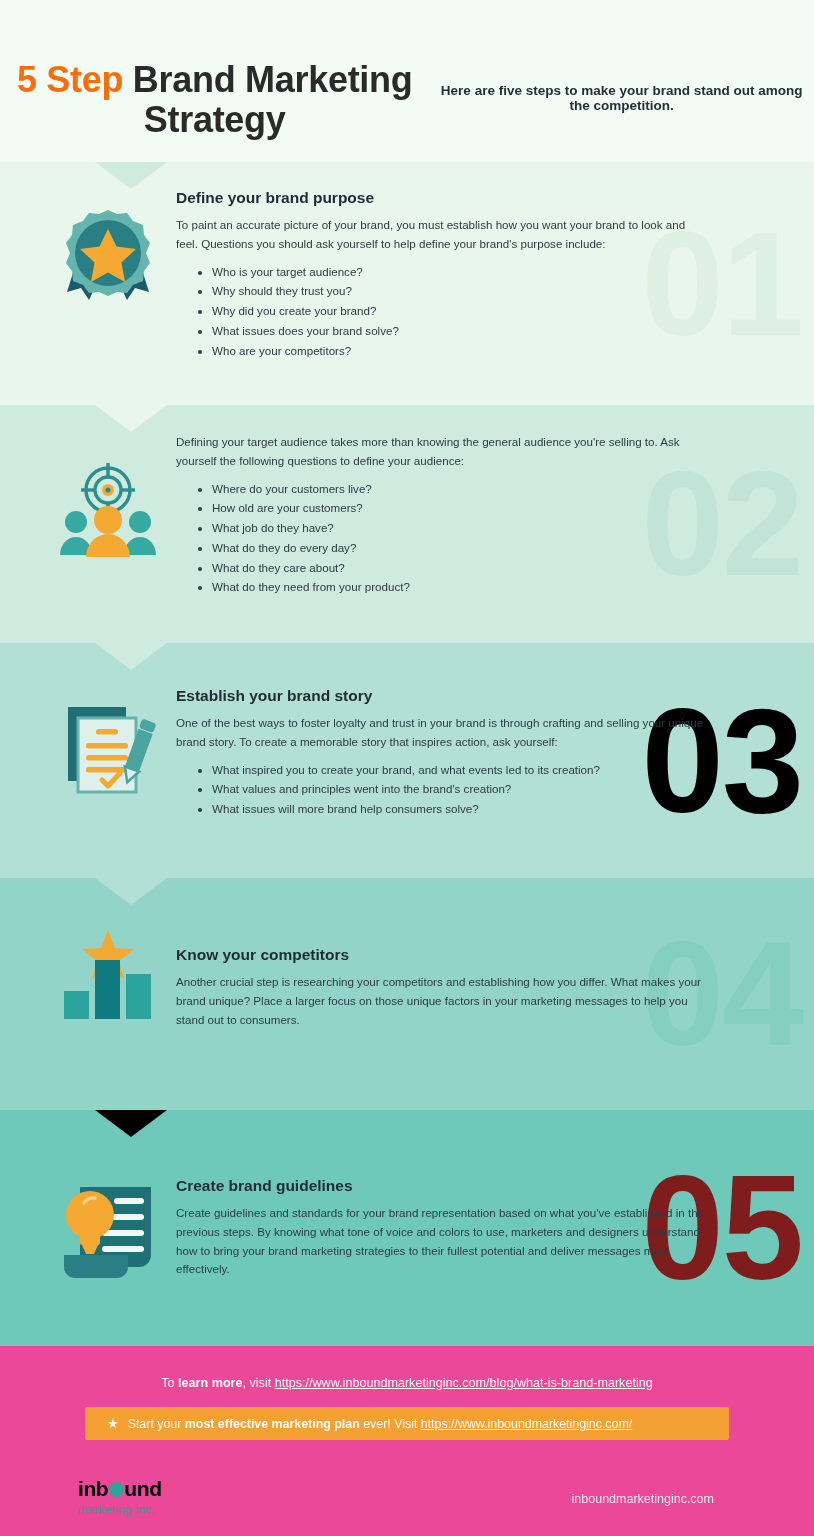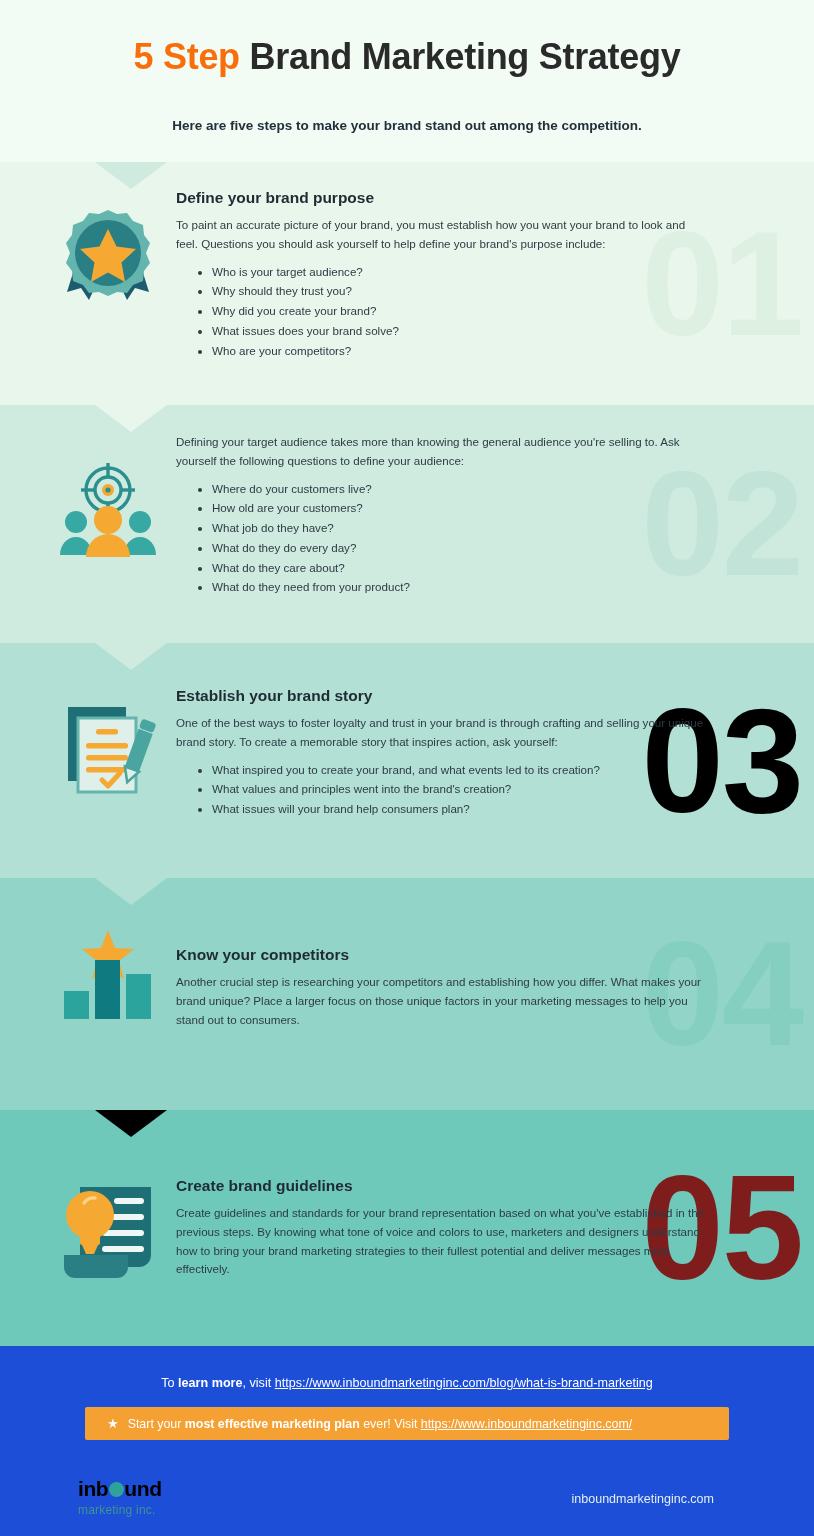--- a/index.html
+++ b/index.html
@@ -7,21 +7,21 @@
     width:814px;height:1536px;overflow:hidden;
     font-family:"Liberation Sans", sans-serif;
     background:#f2fbf3;
   }
   .page{position:relative;width:814px;height:1536px;}
 
   
   .header{
     position:absolute;left:0;top:0;width:814px;height:162px;
     background:#f2fbf4;
-    display:flex;flex-direction:column;align-items:center;
+    display:flex;flex-direction:row;align-items:center;justify-content:flex-end;
   }
   .title{
     margin:0;padding-top:37px;
     font-size:36px;font-weight:bold;letter-spacing:-0.3px;
     color:#2a2a2a;line-height:1.1;text-align:center;
   }
   .title .accent{color:#f96e0b;}
   .subtitle{
     margin:8px;padding-top:33px;
     font-size:13.5px;font-weight:bold;color:#23303a;text-align:center;
@@ -64,21 +64,21 @@
   
   .s1{background:#e9f6ec;}
   .s2{background:#cfeadf;}
   .s3{background:#b2e0d4;}
   .s4{background:#92d5c8;}
   .s5{background:#6ec9bb;}
 
   
   .footer{
     position:absolute;left:0;top:1346px;width:814px;height:190px;
-    background:#1d4ed8;
+    background:#ec4899;
   }
   .footer-line{
     position:absolute;left:0;top:30px;width:814px;text-align:center;
     font-size:12.6px;color:#ffffff;
   }
   .footer-line b{font-weight:bold;}
   .footer-line a{color:#ffffff;text-decoration:underline;}
   .cta{
     position:absolute;left:85px;top:61px;width:644px;height:33px;
     background:#f5a032;border-radius:2px;
@@ -202,21 +202,21 @@
           <polygon points="73,69 88,69 80.5,83" fill="#dff0ea" stroke="#4aa49f" stroke-width="2.5"></polygon>
         </g>
       </svg>
     </div>
     <div class="body-col" style="top:44px;">
       <h2 class="step-h">Establish your brand story</h2>
       <p class="step-p">One of the best ways to foster loyalty and trust in your brand is through crafting and selling your unique brand story. To create a memorable story that inspires action, ask yourself:</p>
       <ul class="step-ul">
           <li>What inspired you to create your brand, and what events led to its creation?</li>
           <li>What values and principles went into the brand's creation?</li>
-          <li>What issues will your brand help consumers plan?</li>
+          <li>What issues will more brand help consumers solve?</li>
         </ul>
     </div>
   </div>
 
   <div class="step s4" style="top:878px;height:232px;">
     <svg class="notch" viewBox="0 0 72 27" preserveAspectRatio="none">
         <polygon points="0,0 72,0 36,27" fill="#b2e0d4"></polygon>
       </svg>
     <div class="bignum" style="color:#85cfc1;">04</div>
     <div class="icon-wrap" style="top:50px;">

